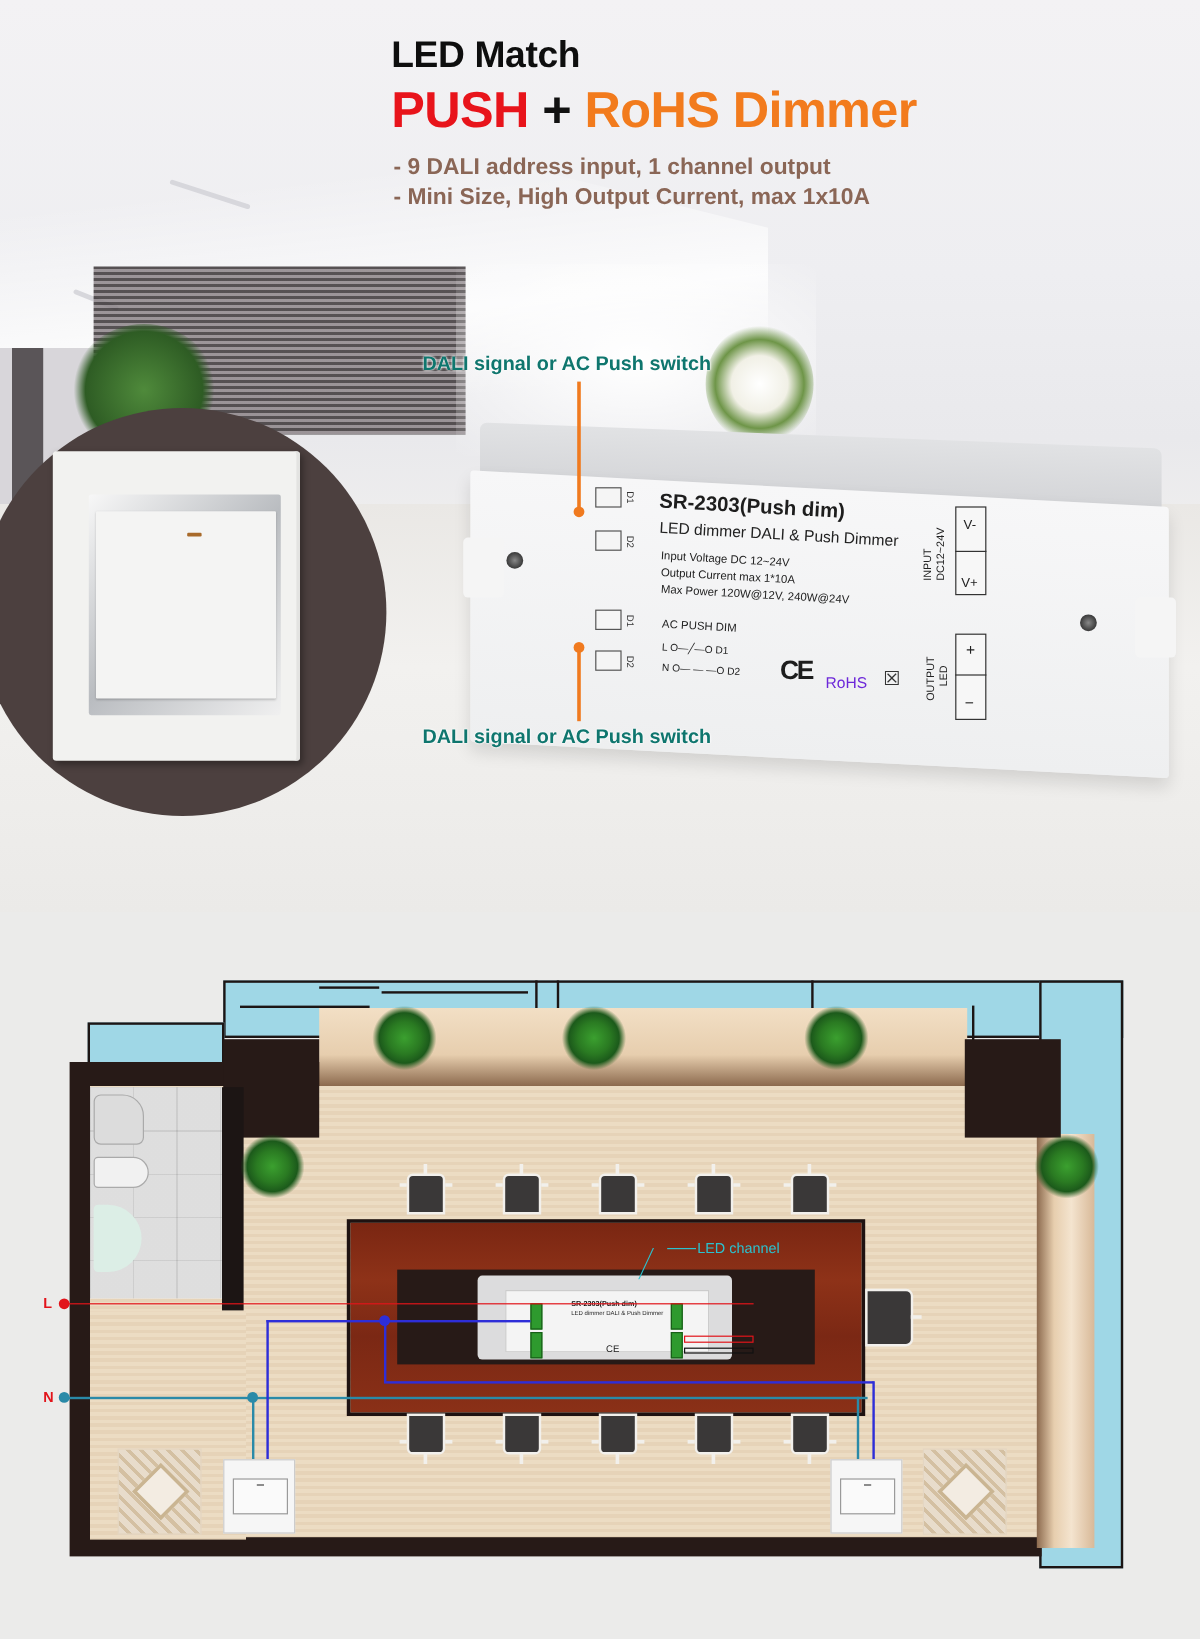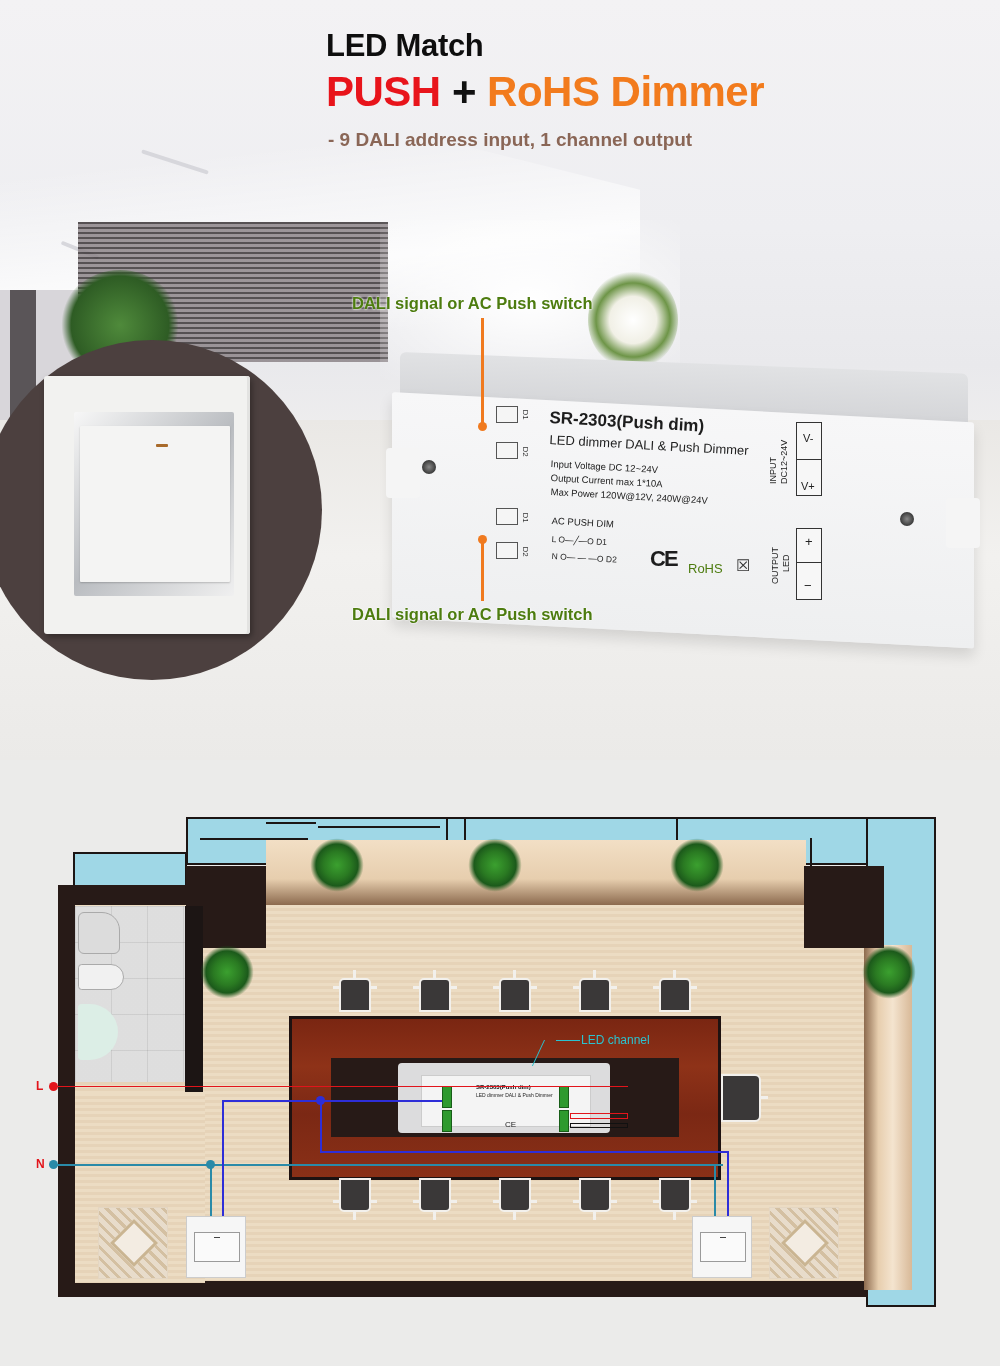--- a/index.html
+++ b/index.html
@@ -33,21 +33,21 @@
 
   
   .h-title { position:absolute; left:326px; top:28px; font-size:31px; font-weight:bold; color:#0e0e0e; letter-spacing:-.3px; }
   .h-sub { position:absolute; left:326px; top:68px; font-size:42px; font-weight:bold; letter-spacing:-.5px; white-space:nowrap; }
   .h-sub .dali { color:#e8141b; }
   .h-sub .plus { color:#111; }
   .h-sub .push { color:#f27b1d; }
   .features { position:absolute; left:328px; top:127px; list-style:none; }
   .features li { font-size:19px; font-weight:bold; color:#8a6656; line-height:25px; white-space:nowrap; }
 
-  .callout { position:absolute; font-size:16.5px; font-weight:bold; color:#4d7c0f; white-space:nowrap;
+  .callout { position:absolute; font-size:16.5px; font-weight:bold; color:#0f766e; white-space:nowrap;
     text-shadow:0 0 2px #fff,0 0 2px #fff; }
   .callout-line { position:absolute; width:3px; background:#f07a1f; }
   .callout-dot { position:absolute; width:9px; height:9px; border-radius:50%; background:#f07a1f; }
 
   
   .device { position:absolute; left:386px; top:352px; width:596px; height:280px; }
   .dev-top { position:absolute; left:14px; top:0; width:568px; height:58px; background:linear-gradient(180deg,#e1e2e4,#d2d3d6); transform:skewY(2.2deg); transform-origin:left top; border-radius:6px 6px 0 0; }
   .dev-face { position:absolute; left:6px; top:40px; width:582px; height:226px; background:linear-gradient(180deg,#f7f7f8,#eeeff0); transform:skewY(3deg); transform-origin:left top; border-radius:3px;
     box-shadow:0 8px 14px rgba(0,0,0,.12); }
   .screw { position:absolute; width:14px; height:14px; border-radius:50%; background:radial-gradient(circle,#888 0%,#444 60%,#222 100%); }
@@ -55,21 +55,21 @@
 
   .led-box { position:absolute; width:22px; height:17px; border:1.4px solid #555; background:#f5f5f5; }
   .led-tag { position:absolute; font-size:8px; color:#333; transform:rotate(90deg); }
   .model { position:absolute; left:550px; top:408px; font-size:17px; font-weight:bold; color:#1d1d1d; transform:rotate(3.2deg); transform-origin:left top; white-space:nowrap; }
   .model-sub { position:absolute; left:550px; top:432px; font-size:13px; color:#222; transform:rotate(3.2deg); transform-origin:left top; white-space:nowrap; }
   .spec { position:absolute; font-size:9.5px; color:#222; transform:rotate(3.2deg); transform-origin:left top; white-space:nowrap; }
   .term-box { position:absolute; border:1.4px solid #333; background:#f7f7f7; }
   .term-cell { position:absolute; font-size:11px; color:#222; }
   .vert-label { position:absolute; font-size:9px; color:#222; transform:rotate(-90deg); transform-origin:left top; white-space:nowrap; line-height:10px; text-align:center; }
   .ce { position:absolute; font-size:22px; font-weight:bold; color:#1d1d1d; letter-spacing:-2px; }
-  .rohs { position:absolute; font-size:13px; color:#4d7c0f; }
+  .rohs { position:absolute; font-size:13px; color:#6d28d9; }
   .weee { position:absolute; font-size:16px; color:#333; }
   .blue { background:#9fd7e6; }
   .dark { background:#271a17; }
   .wall-line { position:absolute; background:#1c1514; }
   .floor-tex { background: repeating-linear-gradient(180deg,#ecdcc3 0 3px,#e6d3b8 3px 6px); }
   .tan-grad-h { background:linear-gradient(180deg,#f2dfc5 0%,#e7ceae 60%,#8c6a4e 100%); }
   .tan-grad-v { background:linear-gradient(90deg,#8c6a4e 0%,#e7ceae 30%,#f4e4cf 60%,#d8b998 100%); }
   .tile { background: repeating-linear-gradient(90deg,#dcdcdc 0 1px,#eeeeee 1px 36px), repeating-linear-gradient(180deg,#dcdcdc 0 1px,#eeeeee 1px 36px); background-blend-mode:multiply; }
   .table-wood { background:linear-gradient(180deg,#7a2612,#8e3218 30%,#7b2814 60%,#8a3017); border:3px solid #1e1211; }
   .chair { position:absolute; width:44px; height:42px; }
@@ -126,20 +126,21 @@
 </div>
 
 <div class="h-title">LED Match</div>
 <div class="h-sub">
   <span class="dali">PUSH</span>
   <span class="plus">+</span>
   <span class="push">RoHS Dimmer</span>
 </div>
 <ul class="features">
   <li>- 9 DALI address input, 1 channel output</li>
+  <li>- Mini Size, High Output Current, max 1x10A</li>
 </ul>
 
 <div class="device">
   <div class="dev-top"></div>
   <div class="dev-face"></div>
   <div class="tab" style="left:0;top:96px;"></div>
   <div class="tab" style="left:560px;top:146px;"></div>
   <div class="screw" style="left:36px;top:108px;"></div>
   <div class="screw" style="left:514px;top:160px;"></div>
 </div>

